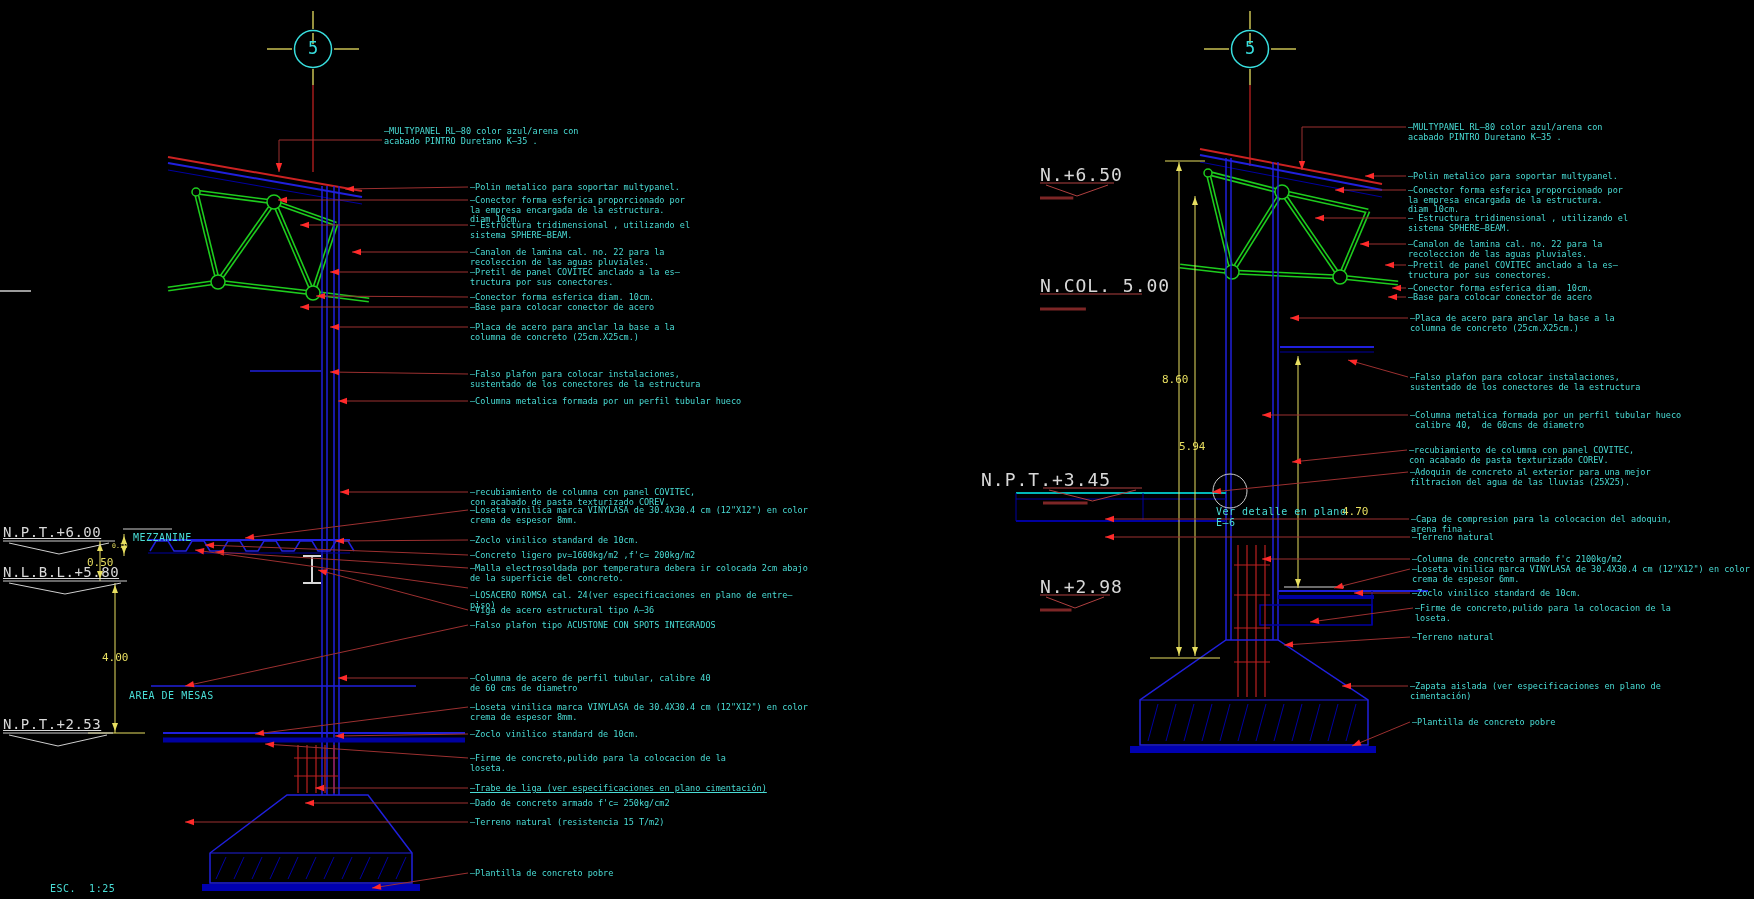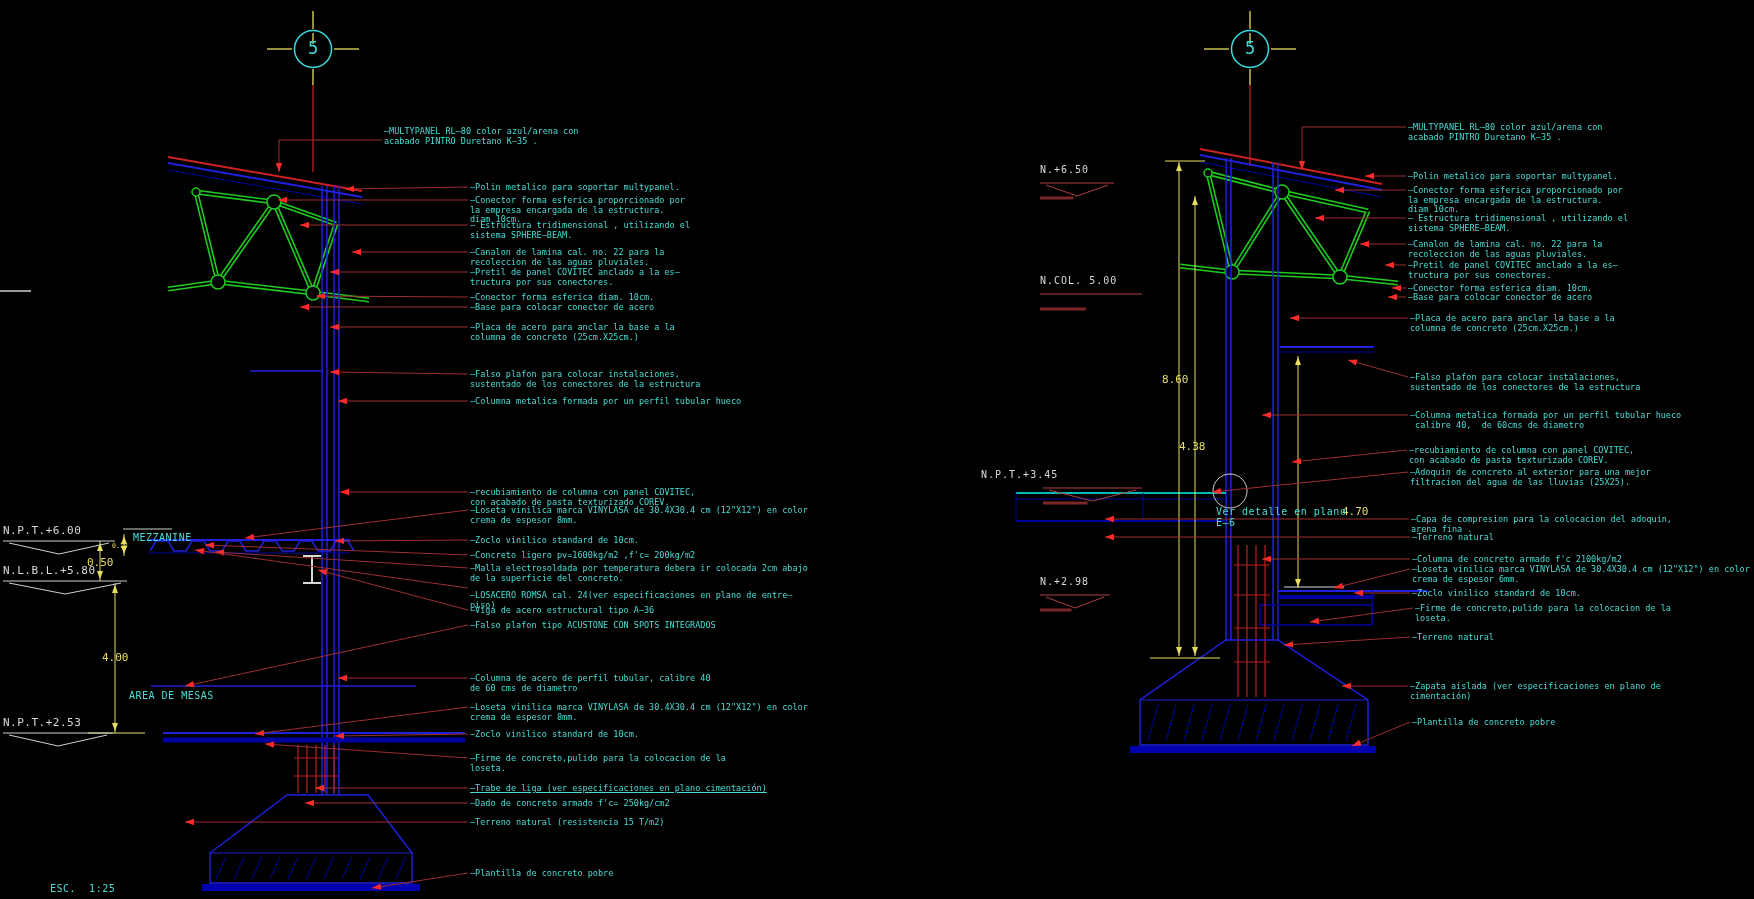--- a/index.html
+++ b/index.html
@@ -1,22 +1,22 @@
 <!DOCTYPE html>
 <html><head>
 <meta charset="utf-8">
 <style>
   html,body{margin:0;padding:0;background:#000;}
   .stage{position:relative;width:1754px;height:899px;background:#000;overflow:hidden;
          font-family:"DejaVu Sans Mono",monospace;}
   svg{position:absolute;left:0;top:0;}
   .anno{position:absolute;color:#49ddd6;font-size:8.5px;line-height:9.6px;white-space:pre;}
   .level{position:absolute;color:#d8d8d8;white-space:pre;}
-  .level.left{font-size:11px;letter-spacing:.5px;}
-  .level.right{font-size:10px;letter-spacing:1px;}
+  .level.left{font-size:14px;letter-spacing:.5px;text-decoration:underline;}
+  .level.right{font-size:18px;letter-spacing:1px;}
   .dim{position:absolute;color:#e8df60;font-size:11px;white-space:pre;}
   .zone{position:absolute;color:#49ddd6;font-size:10px;letter-spacing:.5px;white-space:pre;}
   .bubble-num{position:absolute;color:#38dede;font-size:17px;width:24px;text-align:center;}
 </style>
 </head>
 <body>
 
 <div class="stage">
 
   <svg width="1754" height="899">
@@ -479,18 +479,18 @@
 loseta.</div>
       <div class="anno" style="left: 1412px; top: 633px;">—Terreno natural</div>
       <div class="anno" style="left: 1410px; top: 682px;">—Zapata aislada (ver especificaciones en plano de
 cimentación)</div>
       <div class="anno" style="left: 1412px; top: 718px;">—Plantilla de concreto pobre</div>
       <div class="level right" style="left: 1040px; top: 164px;">N.+6.50</div>
       <div class="level right" style="left: 1040px; top: 275px;">N.COL. 5.00</div>
       <div class="level right" style="left: 981px; top: 469px;">N.P.T.+3.45</div>
       <div class="level right" style="left: 1040px; top: 576px;">N.+2.98</div>
       <div class="dim" style="left: 1162px; top: 373px;">8.60</div>
-      <div class="dim" style="left: 1179px; top: 440px;">4.38</div>
+      <div class="dim" style="left: 1179px; top: 440px;">5.94</div>
       <div class="dim" style="left: 1342px; top: 465px; margin-top: 40px;">4.70</div>
       <div class="zone" style="left: 1216px; top: 506px;">Ver detalle en plano
 E—6</div>
     </div>
 </div>
 
 </body></html>

